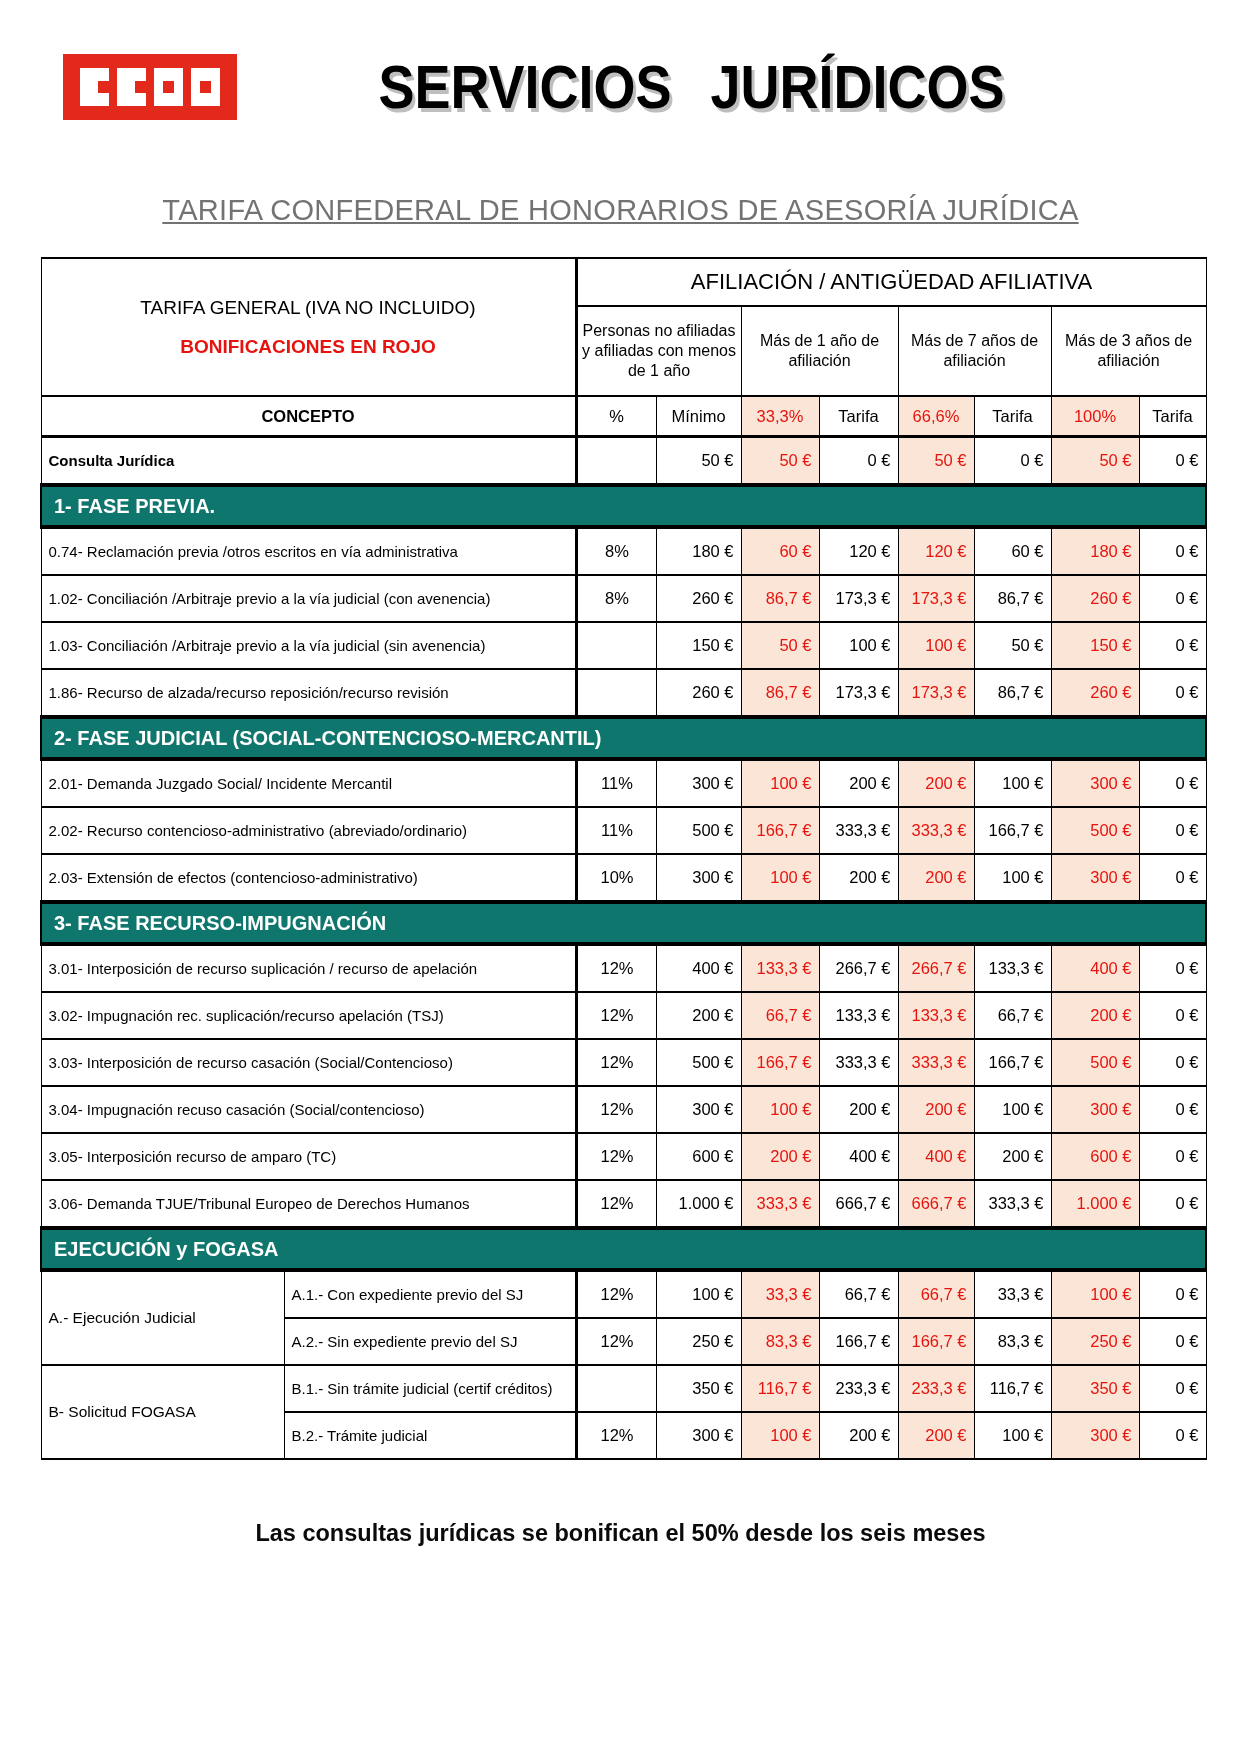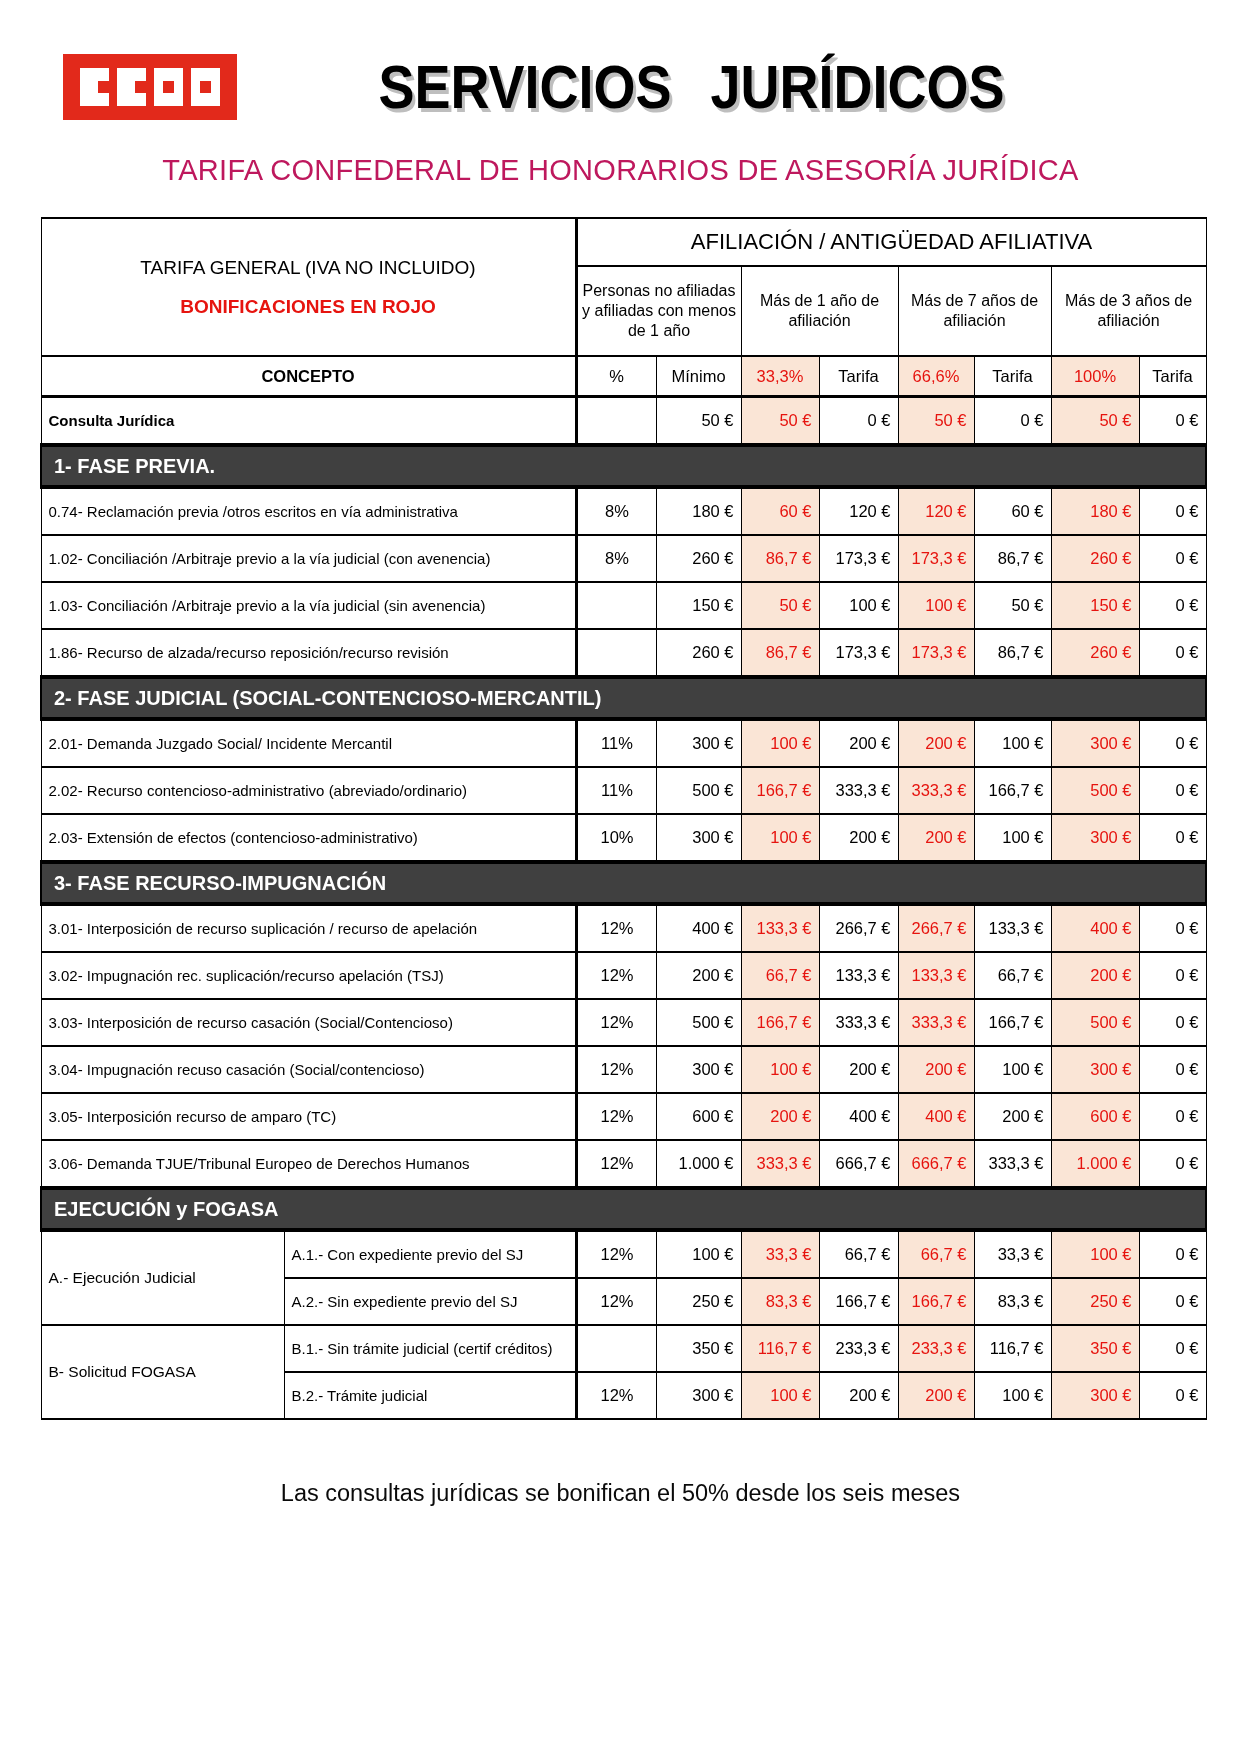--- a/index.html
+++ b/index.html
@@ -12,21 +12,21 @@
   .logo{width:174px;height:66px;background:#e2291b;display:flex;align-items:center;justify-content:center;gap:8px;flex:none;}
   .glyph{width:29px;height:38px;background:#fff;position:relative;}
   .glyph.c::after{content:"";position:absolute;right:0;top:13px;width:11px;height:12px;background:#e2291b;}
   .glyph.o::after{content:"";position:absolute;left:9px;top:13px;width:11px;height:12px;background:#e2291b;}
   .main-title{
     flex:1;text-align:center;font-weight:bold;font-size:54px;white-space:nowrap;
     word-spacing:24px;letter-spacing:0px;transform:scaleY(1.12);
     text-shadow:3px 3px 0 rgba(70,70,70,0.35);padding-right:55px;
   }
   
-  .subtitle{margin-top:32px;text-align:center;font-size:29px;letter-spacing:0.3px;color:#be185d;}
+  .subtitle{margin-top:72px;text-align:center;font-size:29px;letter-spacing:0.3px;color:#737373;text-decoration:underline;}
   
   table{margin:30px 36px 0 40px;border-collapse:collapse;table-layout:fixed;width:1165px;}
   td{border:solid #000;border-width:2px 1px;vertical-align:middle;overflow:hidden;font-size:16.5px;background:#fff;}
   
   .r-top td{height:44px;}
   .general{border-right-width:3px !important;text-align:center;}
   .gen1{font-size:19px;color:#000;margin-bottom:17px;text-align:center;}
   .gen2{font-size:19px;font-weight:bold;color:#e6140f;}
   .afil{font-weight:normal;font-size:22px;text-align:center;}
   .r-groups td{height:84px;font-size:16px;line-height:20px;text-align:center;padding:2px 4px;}
@@ -35,25 +35,25 @@
   
   tr.item td{height:43px;white-space:nowrap;}
   .concept{text-align:left;padding-left:7px;font-size:15px;border-right-width:3px !important;}
   .group{text-align:left;padding-left:7px;font-size:15.5px;white-space:nowrap;}
   .num{text-align:right;padding-right:7px;}
   .pct{text-align:center;padding-right:0;}
   .bz{background:#fae5d6;color:#e6140f;}
   tr.bold .concept{font-weight:bold;}
   
   tr.sec td{
-    background:#404040;color:#fff;font-weight:bold;font-size:20px;
+    background:#0f766e;color:#fff;font-weight:bold;font-size:20px;
     text-align:left;padding-left:12px;height:36px;border-width:4px 2px;white-space:nowrap;
   }
   
-  .footnote{margin-top:52px;text-align:center;font-weight:normal;font-size:23.5px;line-height:43px;color:#0a0a0a;}
+  .footnote{margin-top:52px;text-align:center;font-weight:bold;font-size:23.5px;line-height:43px;color:#0a0a0a;}
 </style>
 </head>
 <body>
 
 <div class="masthead">
   <div class="logo" title="CCOO">
     <div class="glyph c"></div>
     <div class="glyph c"></div>
     <div class="glyph o"></div>
     <div class="glyph o"></div>

